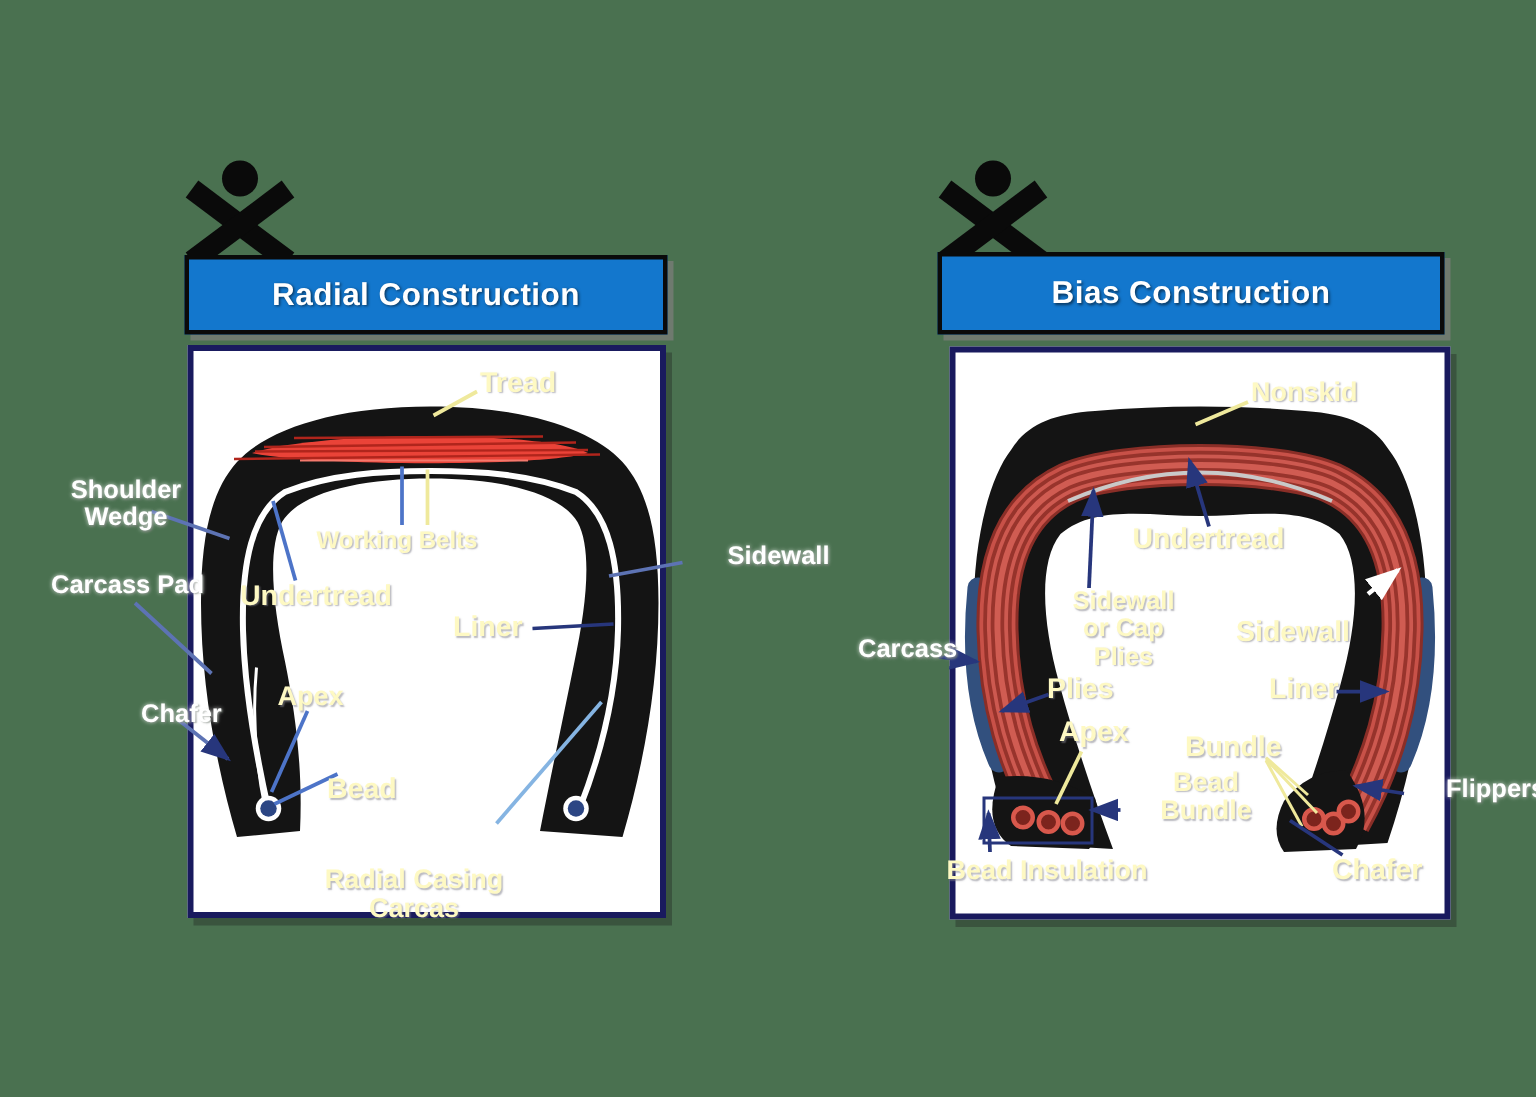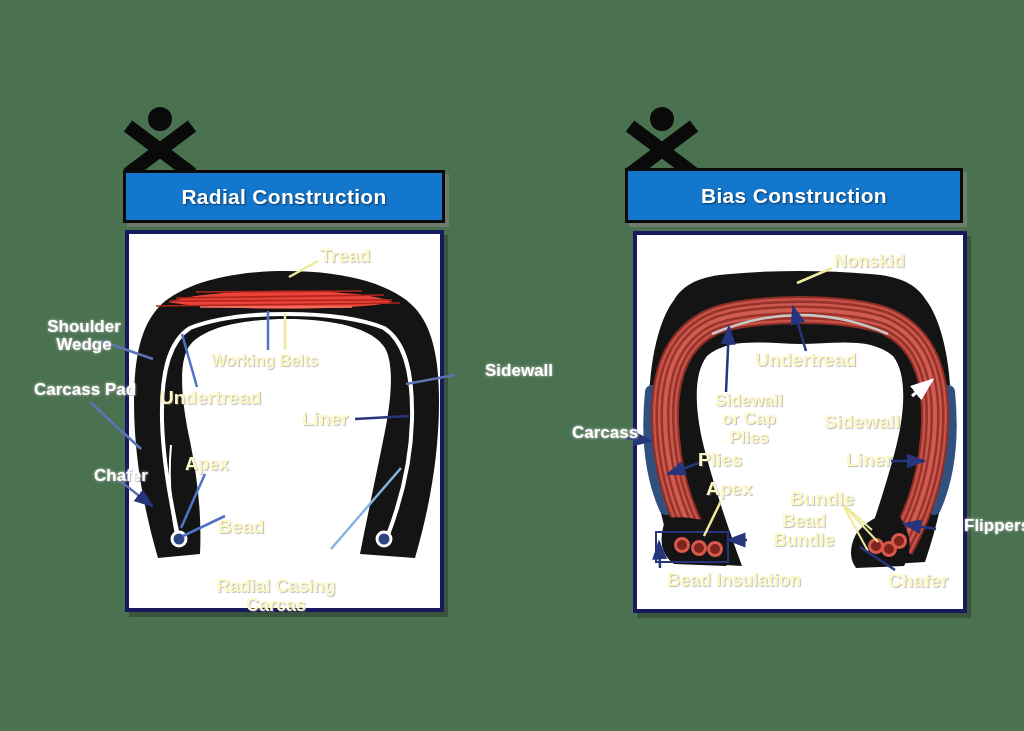--- a/index.html
+++ b/index.html
@@ -180,16 +180,16 @@
 
 <div class="lbl" style="left:834px;top:252px;">Nonskid</div>
 <div class="lbl s19" style="left:755px;top:350px;">Undertread</div>
 <div class="lbl wrap s17" style="left:706px;top:392px;width:86px;">Sidewall or Cap Plies</div>
 <div class="lbl s19" style="left:824px;top:412px;">Sidewall</div>
 <div class="lbl s19" style="left:698px;top:450px;">Plies</div>
 <div class="lbl s19" style="left:846px;top:450px;">Liner</div>
 <div class="lbl s19" style="left:706px;top:479px;">Apex</div>
 <div class="lbl s19" style="left:790px;top:489px;">Bundle</div>
 <div class="lbl wrap" style="left:745px;top:512px;width:74px;margin-left:22px;">Bead Bundle</div>
-<div class="lbl" style="left:667px;top:571px;">Bead Insulation</div>
+<div class="lbl" style="left:631px;top:571px;">Bead Insulation</div>
 <div class="lbl s19" style="left:888px;top:571px;">Chafer</div>
 <div class="lbl out s17" style="left:936px;top:517px;">Flippers</div>
 <div class="lbl out s17" style="left:544px;top:424px;">Carcass</div>
 
 </body></html>

